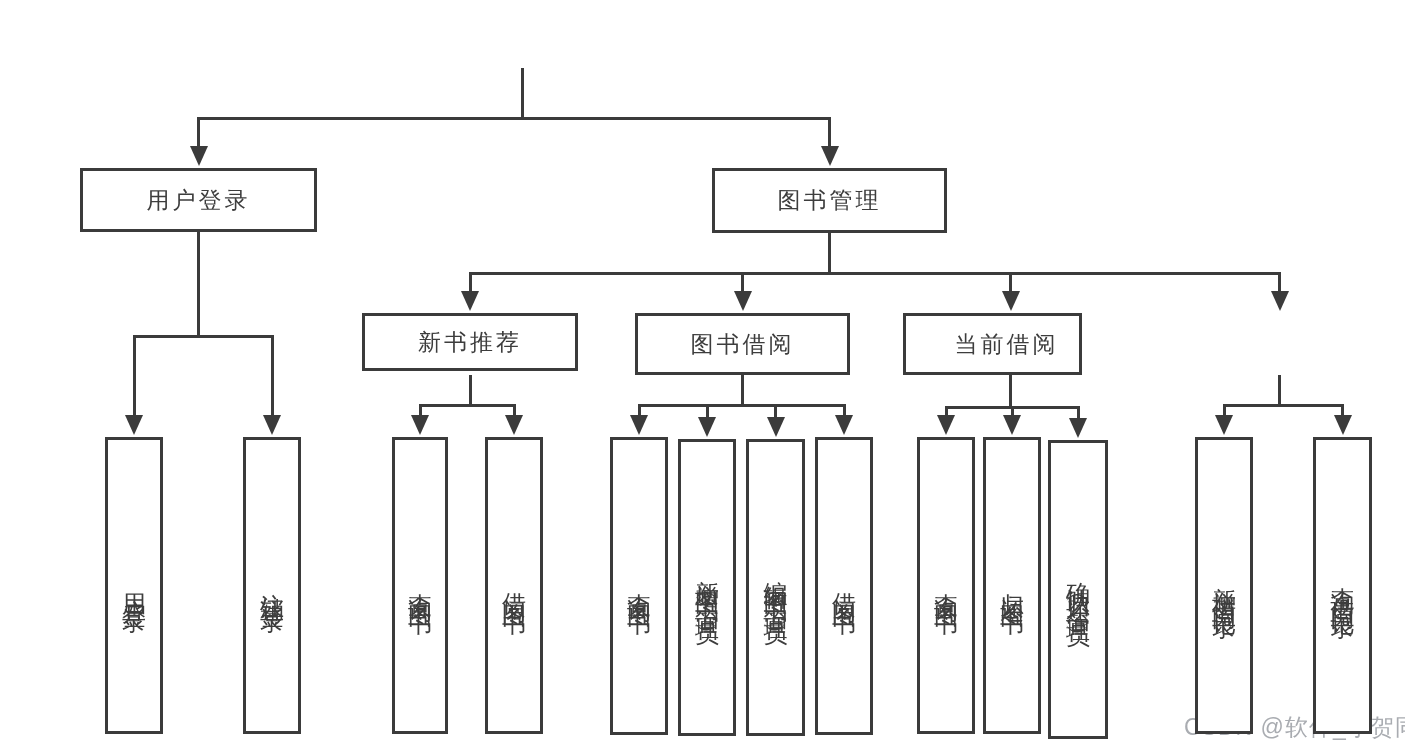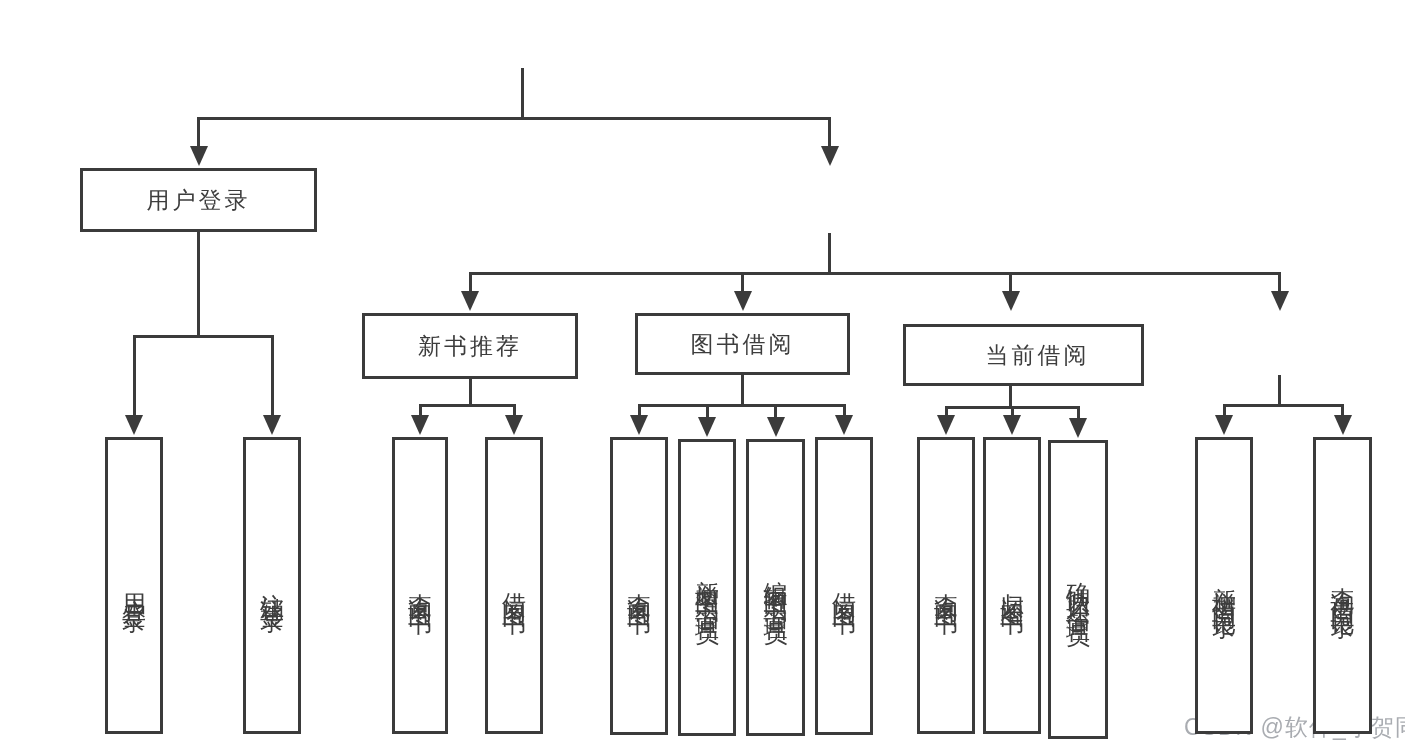--- a/index.html
+++ b/index.html
@@ -111,27 +111,30 @@
     <div class="arrow" style="left: 1069px; top: 418px;"></div>
     <div class="line" style="left: 1278px; top: 375px; width: 3px; height: 30px;"></div>
     <div class="line" style="left: 1222.5px; top: 403.5px; width: 121.5px; height: 3px;"></div>
     <div class="line" style="left: 1222.5px; top: 405px; width: 3px; height: 18px;"></div>
     <div class="arrow" style="left: 1215px; top: 415px;"></div>
     <div class="line" style="left: 1341px; top: 405px; width: 3px; height: 18px;"></div>
     <div class="arrow" style="left: 1333.5px; top: 415px;"></div>
     <div class="node h" style="left: 80px; top: 168px; width: 237px; height: 64px;">
       <span class="lbl">用户登录</span>
     </div>
-    <div class="node h" style="left: 362px; top: 313px; width: 216px; height: 66px;">
+    <div class="node h" style="left: 712px; top: 168px; width: 235px; height: 65px;">
+      <span class="lbl">图书管理</span>
+    </div>
+    <div class="node h" style="left: 362px; top: 313px; width: 216px; height: 58px;">
       <span class="lbl">新书推荐</span>
     </div>
     <div class="node h" style="left: 635px; top: 313px; width: 215px; height: 62px;">
       <span class="lbl">图书借阅</span>
     </div>
-    <div class="node h" style="left: 903px; top: 324px; width: 241px; height: 62px; padding-left: 28px;">
+    <div class="node h" style="left: 903px; top: 313px; width: 179px; height: 62px; padding-left: 28px;">
       <span class="lbl">当前借阅</span>
     </div>
     <div class="node v" style="left: 105px; top: 437px; width: 58px; height: 297px;">
       <span class="lbl">用户登录</span>
     </div>
     <div class="node v" style="left: 243px; top: 437px; width: 58px; height: 297px;">
       <span class="lbl">注销登录</span>
     </div>
     <div class="node v" style="left: 392px; top: 437px; width: 56px; height: 297px;">
       <span class="lbl">查询图书</span>

